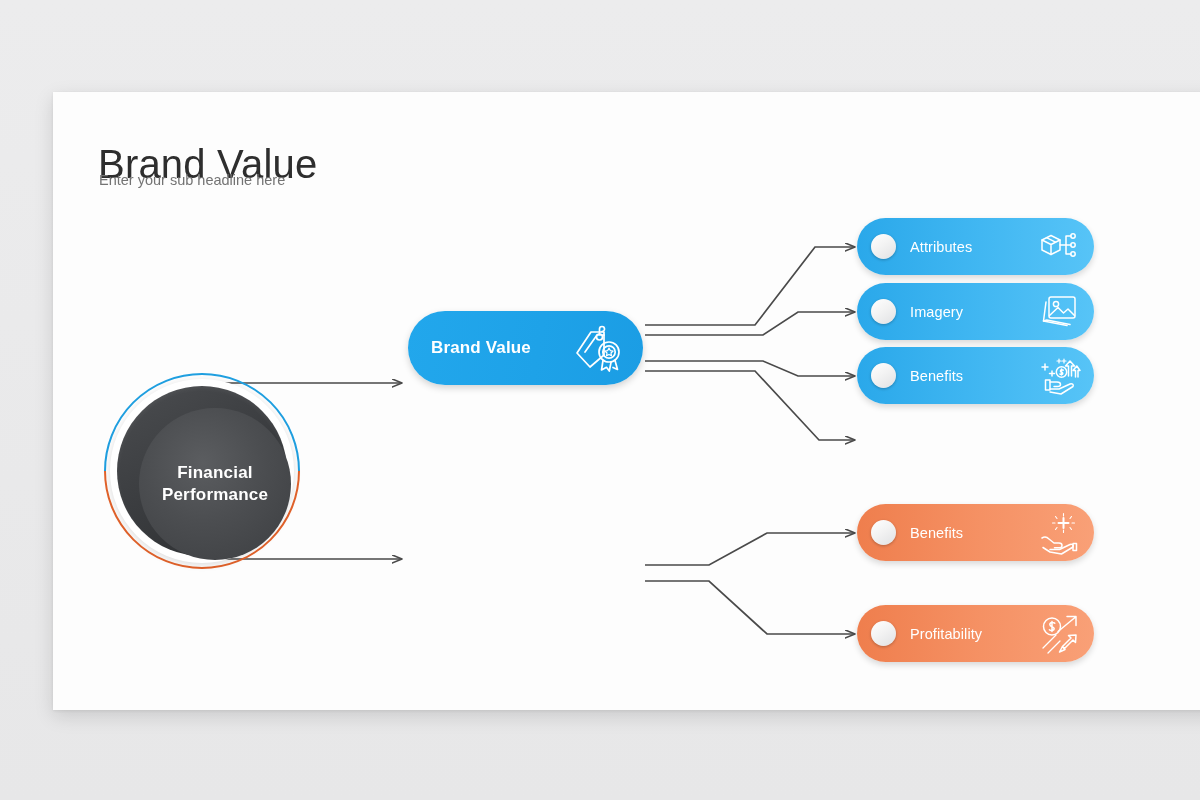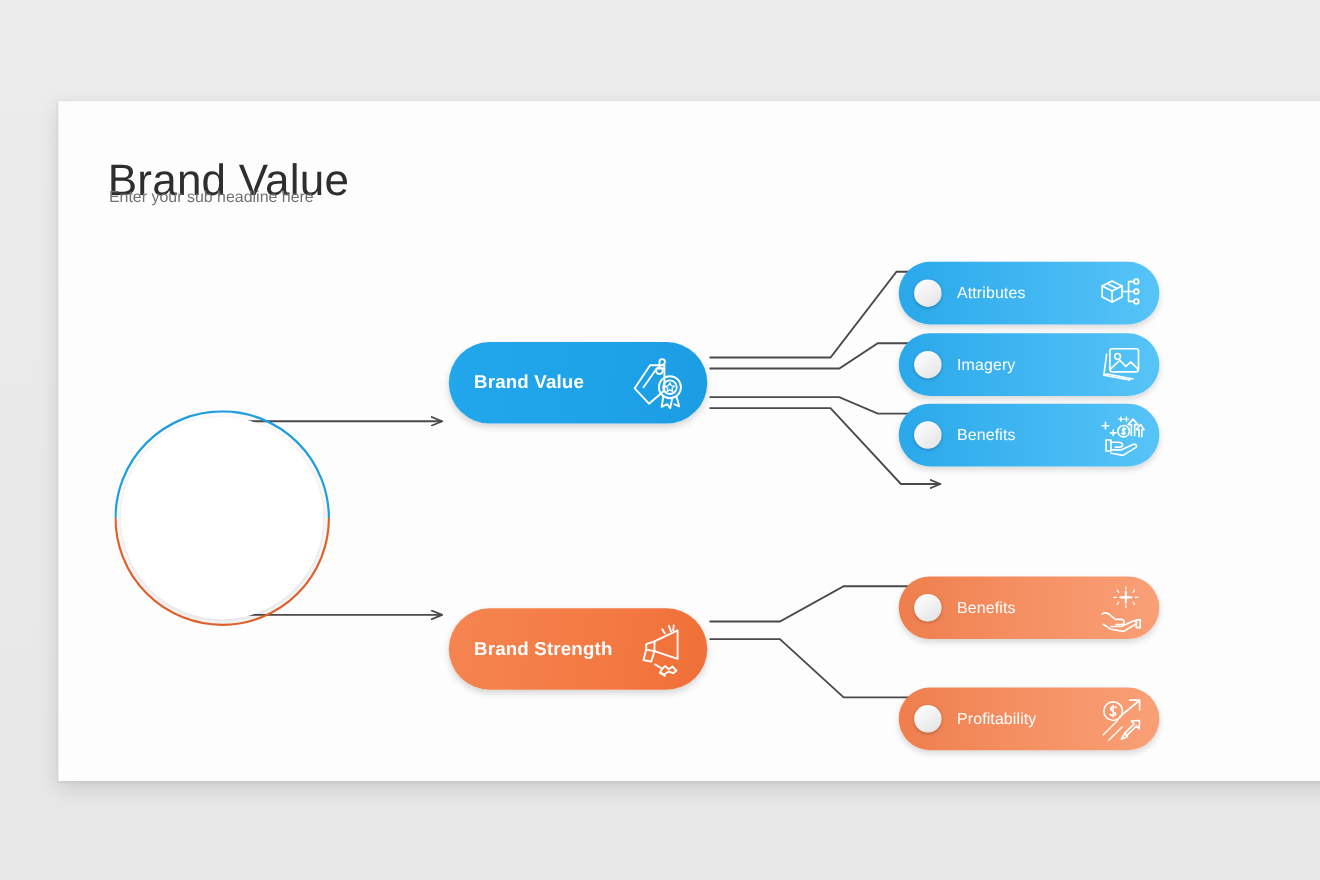--- a/index.html
+++ b/index.html
@@ -144,28 +144,27 @@
     right: 18px;
     top: 50%;
     transform: translateY(-50%);
     width: 54px;
     height: 54px;
   }
 
   
   .pill3 {
     position: absolute;
-    left: 764px;
+    left: 804px;
     width: 237px;
     height: 57px;
     border-radius: 28.5px;
     display: flex;
     align-items: center;
     box-shadow: 0 3px 6px rgba(0,0,0,0.15);
-    margin-top: 20px;
   }
   .pill3.blue   { background: linear-gradient(90deg, #2aa8ea 0%, #41b7f2 52%, #57c4f7 100%); }
   .pill3.orange { background: linear-gradient(90deg, #ef7e4d 0%, #f59164 52%, #f9a077 100%); }
   .bullet {
     width: 25px;
     height: 25px;
     border-radius: 50%;
     margin-left: 14px;
     background: linear-gradient(145deg, #ffffff 0%, #f3f3f3 45%, #e0e1e3 100%);
     box-shadow: 0 1px 3px rgba(0,0,0,0.25);
@@ -225,53 +224,45 @@
         <path d="M 592,473 L 656,473 L 714,441 L 802,441"></path>
 
         <path d="M 592,489 L 656,489 L 714,542 L 802,542"></path>
       </g>
     </svg>
 
     <div id="center-node">
       <div id="ring-blue"></div>
       <div id="ring-orange"></div>
       <div id="ring-white"></div>
+      <div id="disc-outer">
+        <div id="disc-inner">
+          <span id="center-label">Financial
+Performance</span>
+        </div>
+      </div>
     </div>
 
     <div class="pill2 blue" style="left:355px; top:219px;">
       <span class="pill2-label">Brand Value</span>
       <span class="pill2-icon">
         <svg class="ico" viewBox="0 0 54 54" fill="none" stroke="#ffffff" stroke-width="1.7" stroke-linecap="round" stroke-linejoin="round">
           <path d="M6 32 L20 11 L33 11 L33 34 L19 46 Z"></path>
           <path d="M14 31 L26 14 L33 14"></path>
           <circle cx="28.5" cy="16" r="3"></circle>
           <path d="M28.5 13 L28.5 8 M28.5 8 a2.5 2.5 0 1 1 2.5 2.5"></path>
           <circle cx="38" cy="31" r="10"></circle>
           <circle cx="38" cy="31" r="6.2"></circle>
           <path d="M38 27 L39.3 29.6 L42.1 30 L40 32 L40.5 34.8 L38 33.4 L35.5 34.8 L36 32 L33.9 30 L36.7 29.6 Z" stroke-width="1.2"></path>
           <path d="M32 39.5 L30.5 49 L35.5 46.3 L38.3 50 L40.2 40.5"></path>
           <path d="M44 39.5 L46.5 48.5 L42 46.5"></path>
         </svg>
       </span>
     </div>
 
-    <div class="pill2 orange" style="left:355px; top:461px;">
-      <span class="pill2-label">Brand Strength</span>
-      <span class="pill2-icon">
-        <svg class="ico" viewBox="0 0 54 54" fill="none" stroke="#ffffff" stroke-width="1.7" stroke-linecap="round" stroke-linejoin="round">
-          <path d="M45 10 L45 36 L24 29 L24 20 Z"></path>
-          <path d="M24 20 L16.5 22.5 L16.5 27.5 L24 29"></path>
-          <path d="M16.5 27.5 L14 37 L21 38.5 L24 29"></path>
-          <path d="M37 6 L39 11 M31 9 L33.5 13 M41.5 5.5 L41 10"></path>
-          <path d="M24.5 41 L31 45 L34 42.5 L37 45.5 L40.5 43 L43 46"></path>
-          <path d="M31 45 L29 48.5 L33 50 L37 47.5 L41 49 L44 46.5"></path>
-          <path d="M29 48.5 L33.5 51.5"></path>
-        </svg>
-      </span>
-    </div>
 
     <div class="pill3 blue" style="top:126px;">
       <span class="bullet"></span>
       <span class="pill3-label">Attributes</span>
       <span class="pill3-icon">
         <svg class="ico" viewBox="0 0 44 44" fill="none" stroke="#ffffff" stroke-width="1.5" stroke-linecap="round" stroke-linejoin="round">
           <path d="M5 15 L14 10.5 L23 15 L23 25 L14 29.5 L5 25 Z"></path>
           <path d="M5 15 L14 19.5 L23 15 M14 19.5 L14 29.5"></path>
           <path d="M9.5 12.7 L18.5 17.2"></path>
           <path d="M23 20 L29 20 M29 20 L29 11 L34 11 M29 20 L29 29 L34 29 M29 20 L34 20"></path>

